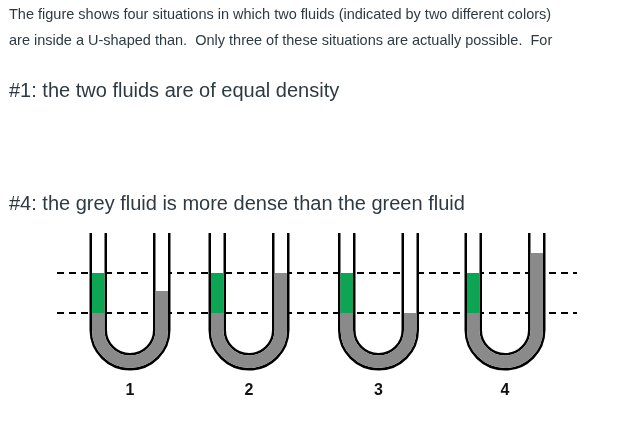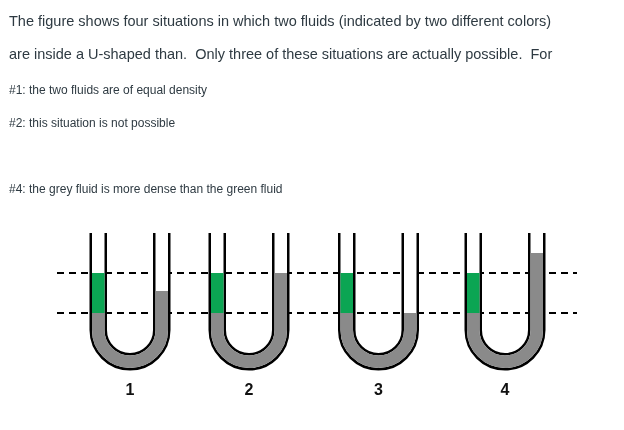--- a/index.html
+++ b/index.html
@@ -23,26 +23,25 @@
   .prompt {
     position: absolute;
     top: 1px;
     left: 9px;
     right: 4px;
   }
   .prompt .line {
     font-size: 14.5px;
     line-height: 26px;
     white-space: pre;
-    margin-top: 7px;
   }
   .statement {
     position: absolute;
     left: 9px;
-    font-size: 12px;
+    font-size: 20px;
     line-height: 26px;
     white-space: pre;
   }
   #figure-svg {
     position: absolute;
     top: 225px;
     left: 0;
     width: 624px;
     height: 205px;
   }
@@ -51,22 +50,21 @@
 <body>
 
 <div class="page">
 
   <div class="prompt">
     <div class="line">The figure shows four situations in which two fluids (indicated by two different colors)</div>
     <div class="line">are inside a U-shaped than.  Only three of these situations are actually possible.  For</div>
   </div>
 
   <div class="statement" style="top:77px">#1: the two fluids are of equal density</div>
-  <div class="statement" style="top:110px">#2: this situation is not possible</div>
-  <div class="statement" style="top:176px">#4: the grey fluid is more dense than the green fluid</div>
+  <div class="statement" style="top:190px">#4: the grey fluid is more dense than the green fluid</div>
 
   <svg id="figure-svg" viewBox="0 0 624 205" xmlns="http://www.w3.org/2000/svg">
       <line x1="57" x2="577" y1="48" y2="48" stroke="#000000" stroke-width="2.2" stroke-dasharray="7 5"></line>
       <line x1="57" x2="577" y1="88" y2="88" stroke="#000000" stroke-width="2.2" stroke-dasharray="7 5"></line>
       <g transform="translate(89.5,0)">
         <path d="M 8.75 8 V 105 A 31.75 31.75 0 0 0 72.25 105 V 8" fill="none" stroke="#000000" stroke-width="17.5"></path>
         <path d="M 8.75 8 V 105 A 31.75 31.75 0 0 0 72.25 105 V 8" fill="none" stroke="#ffffff" stroke-width="12.5"></path>
         <path d="M 8.75 88 V 105 A 31.75 31.75 0 0 0 72.25 105 V 66" fill="none" stroke="#8a8a8a" stroke-width="12.5"></path>
         <path d="M 8.75 48 V 88" fill="none" stroke="#0ba553" stroke-width="12.5"></path>
         <text x="40.5" y="170" text-anchor="middle" font-family="&quot;Liberation Sans&quot;, sans-serif" font-size="16" font-weight="bold" fill="#111111">1</text>

